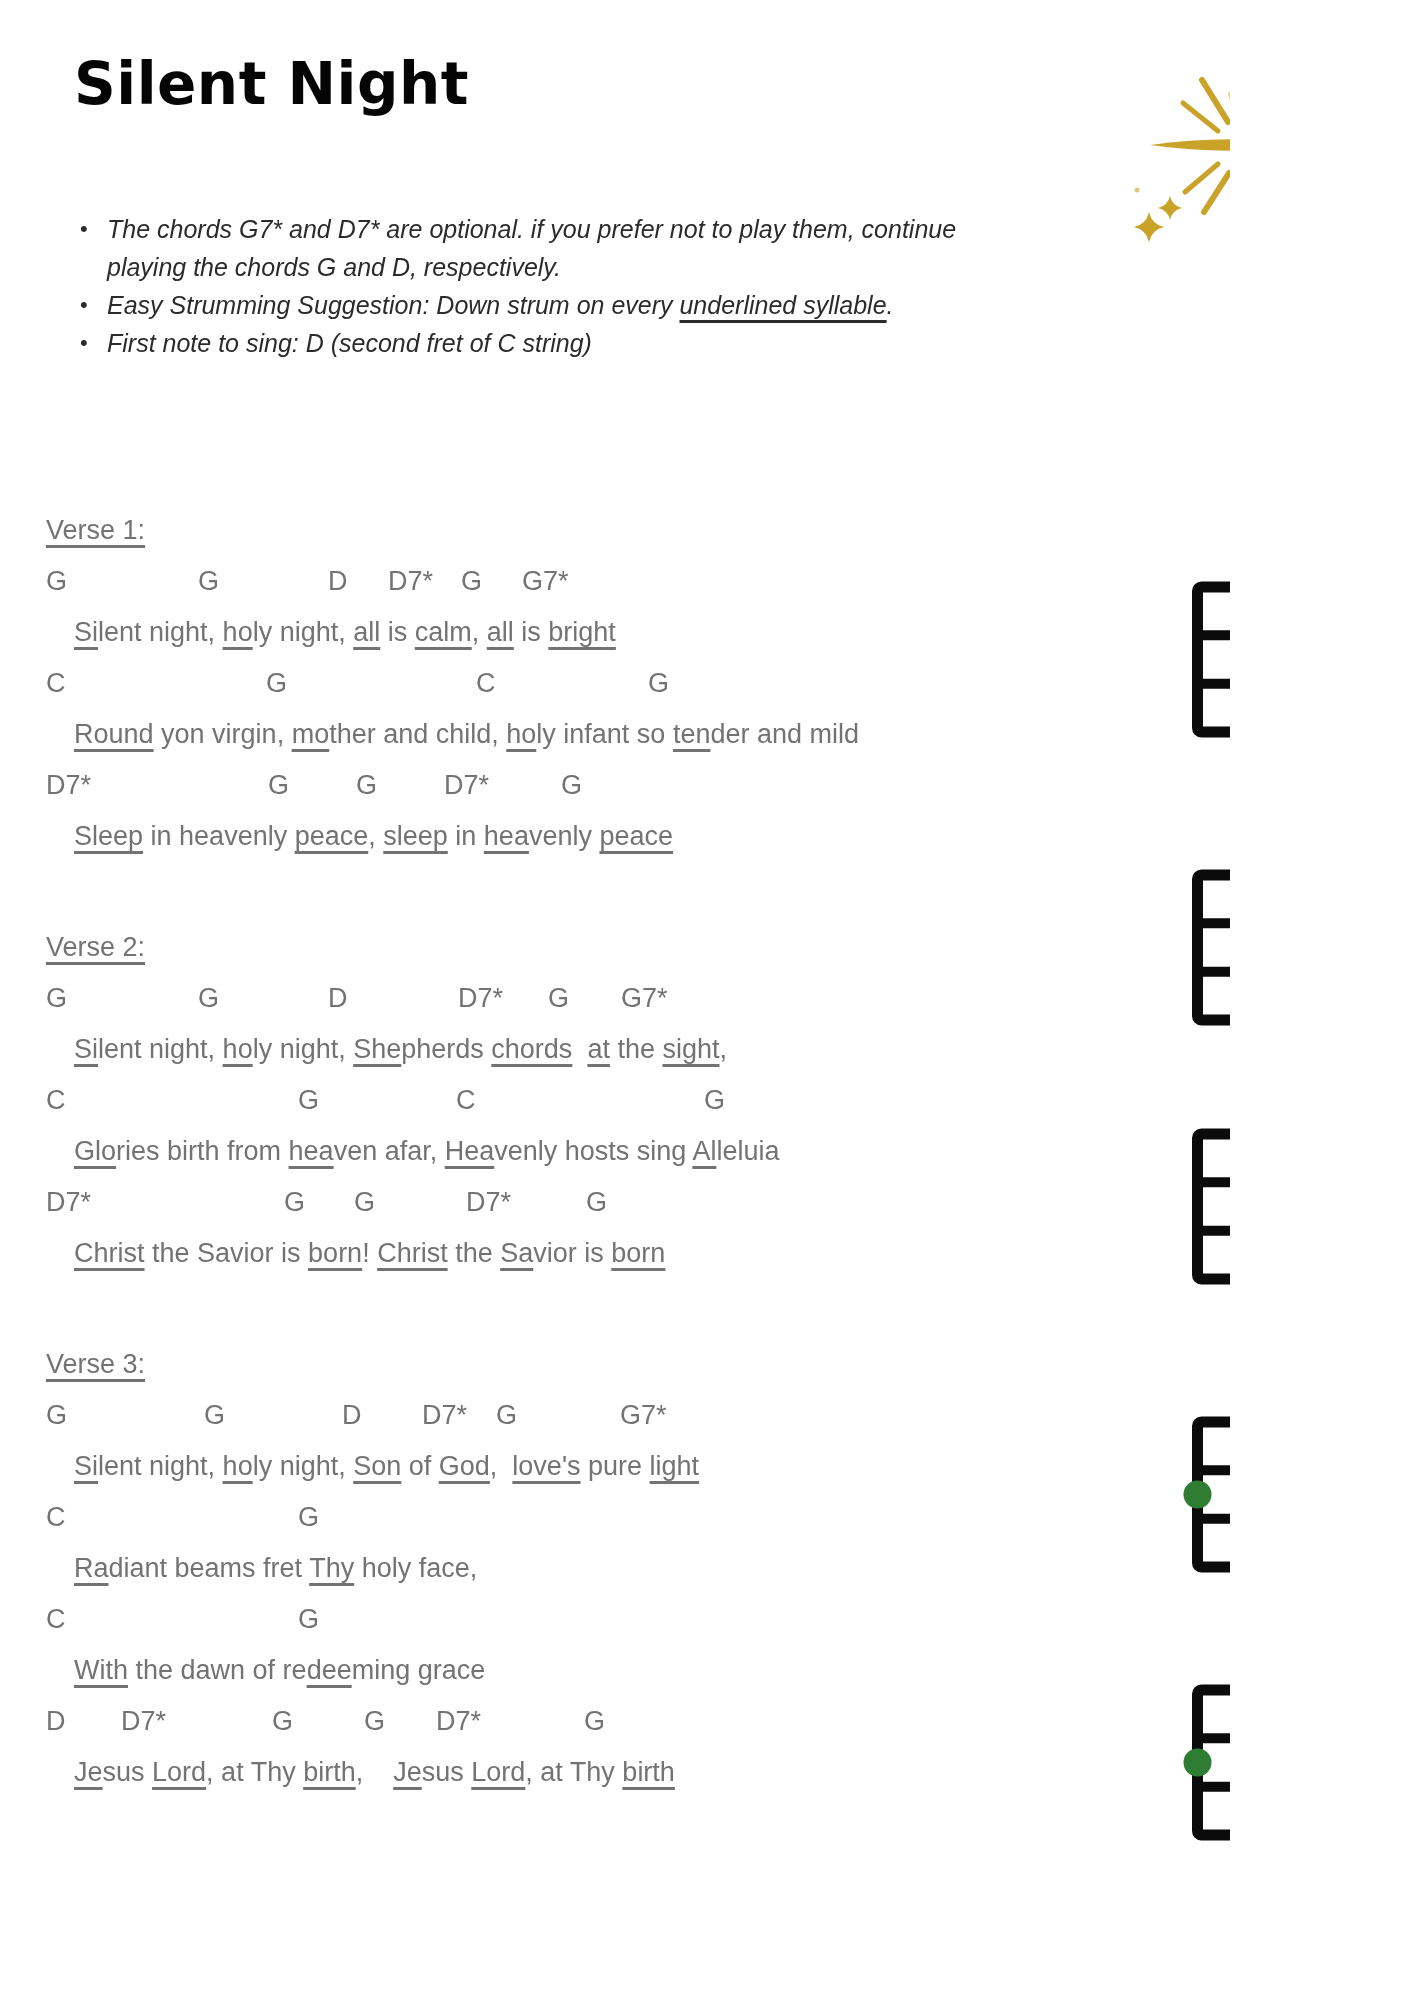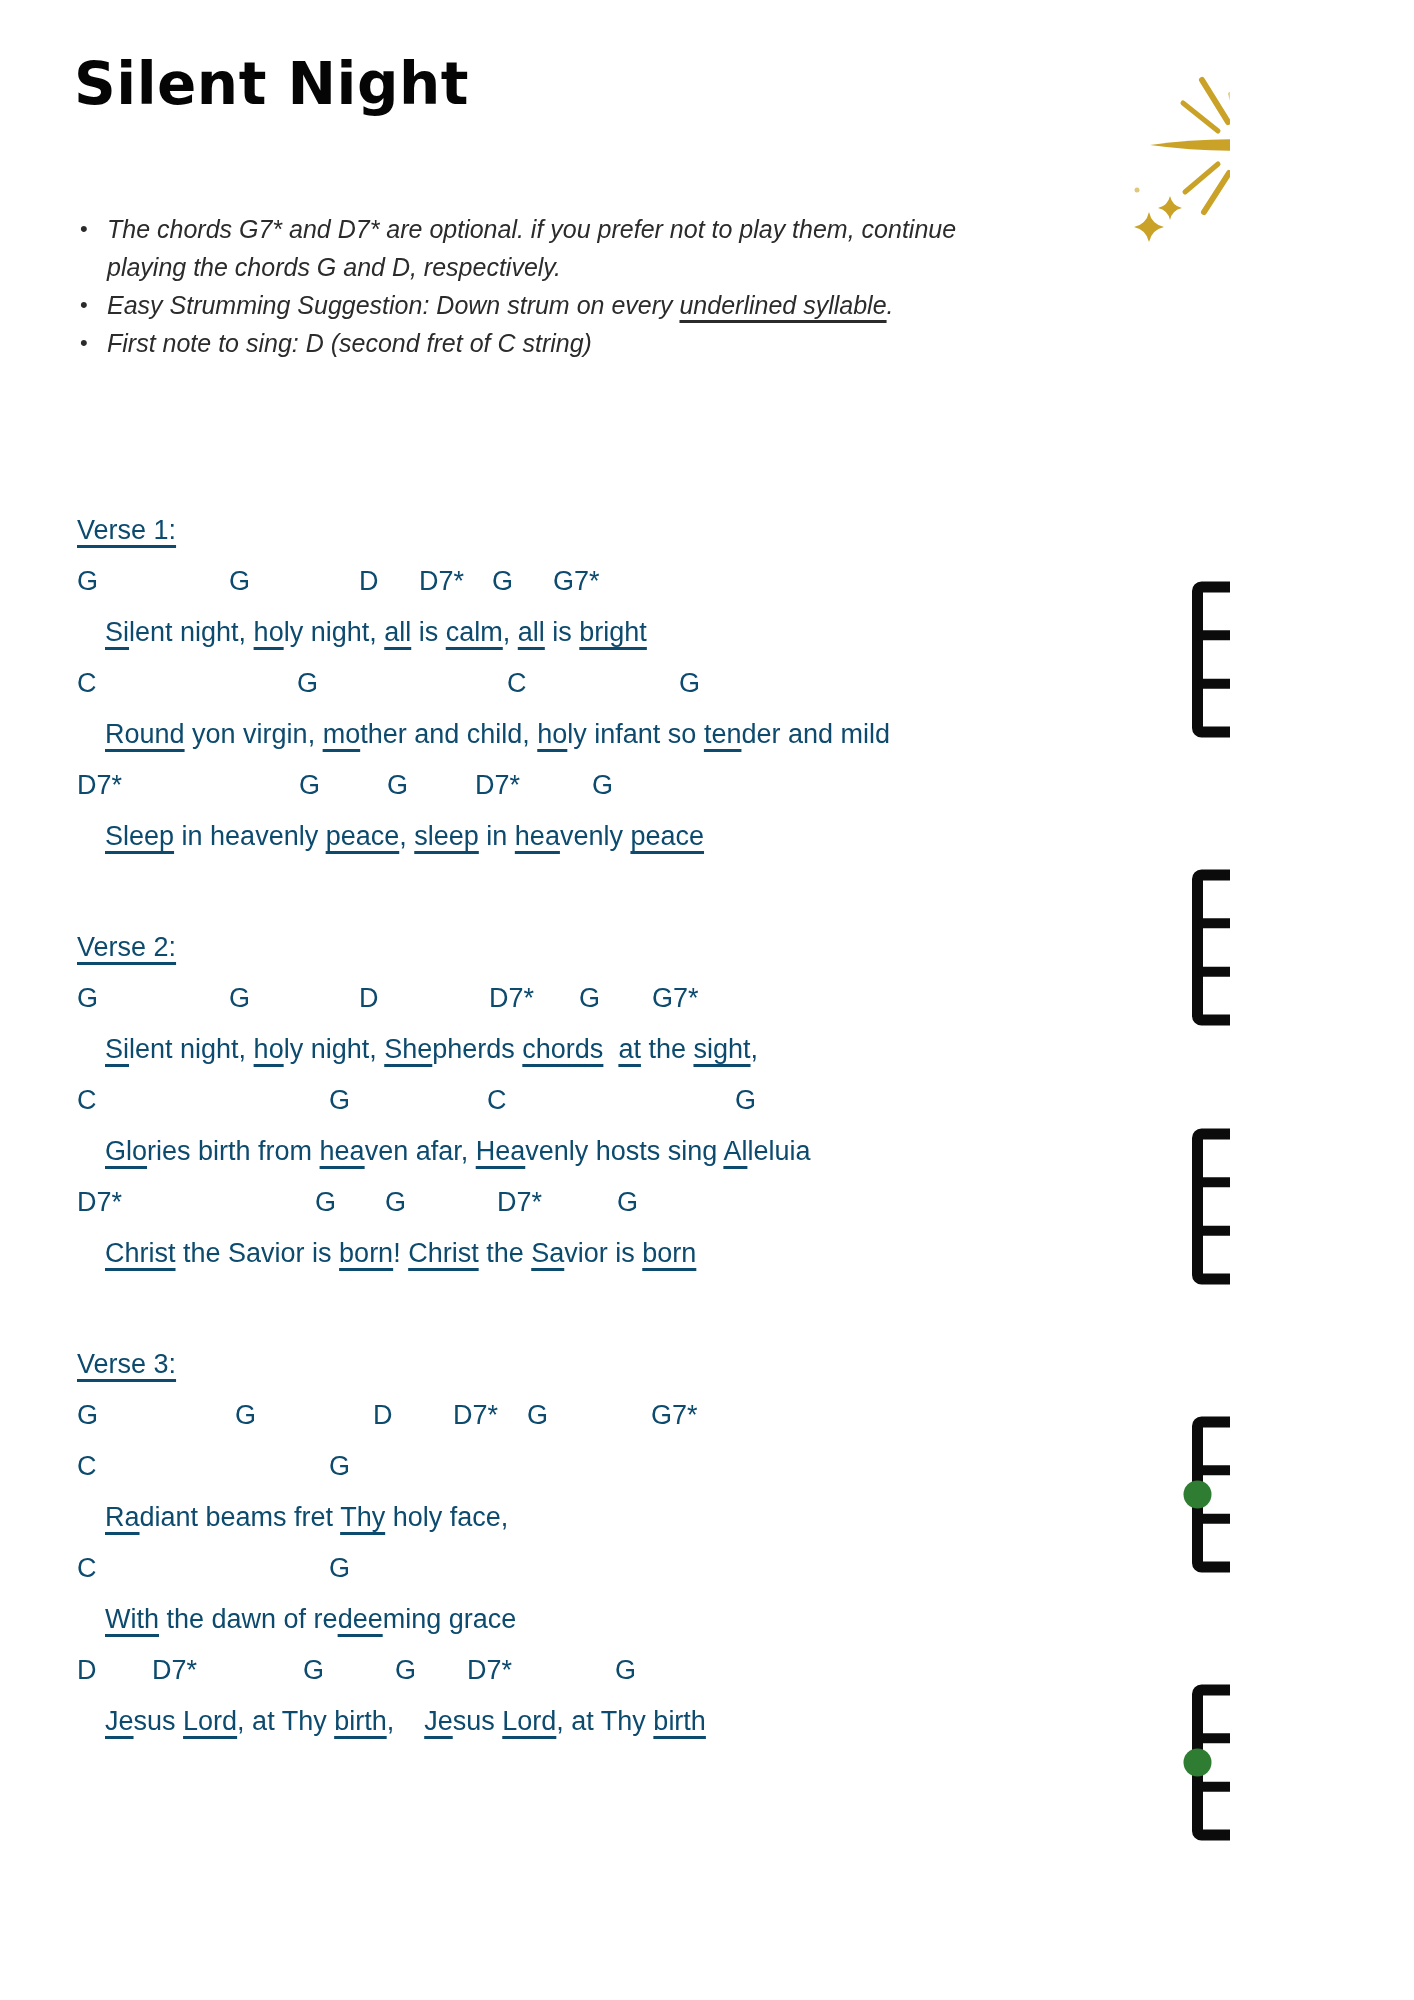--- a/index.html
+++ b/index.html
@@ -23,21 +23,21 @@
   .star{position:absolute;left:1082px;top:20px;}
   
   .notes{
     position:absolute;left:80px;top:210px;width:980px;
     font-style:italic;font-size:25px;line-height:38px;color:#2b2b2b;
   }
   .note{display:flex;}
   .note .bullet{width:27px;flex:none;font-style:normal;font-size:22px;}
   .nline{white-space:pre-wrap;}
   
-  .verses{position:absolute;left:77px;top:505px;width:960px;font-size:27px;color:#0c4a6e;}
+  .verses{position:absolute;left:46px;top:505px;width:960px;font-size:27px;color:#737373;}
   .verse{margin:0 0 60px 0;}
   .vh{height:51px;line-height:51px;}
   .chord-line{position:relative;height:51px;}
   .chord{position:absolute;top:0;line-height:51px;white-space:pre;}
   .lyric{height:51px;line-height:51px;white-space:pre-wrap;margin-left:28px;}
   .u{text-decoration:underline;text-decoration-thickness:2.5px;text-underline-offset:6px;}
   
   .diagram{position:absolute;left:1177px;width:186px;text-align:center;}
   .d0{top:544px}.d1{top:832px}.d2{top:1091px}.d3{top:1379px}.d4{top:1647px}
   .dlabel{font-size:27px;height:33px;line-height:33px;margin-bottom:4px;color:#111;}
@@ -174,20 +174,21 @@
       <section class="verse">
         <div class="vh"><span class="u">Verse 3:</span></div>
         <div class="chord-line">
           <span class="chord" style="left: 0px;">G</span>
           <span class="chord" style="left: 158px;">G</span>
           <span class="chord" style="left: 296px;">D</span>
           <span class="chord" style="left: 376px;">D7*</span>
           <span class="chord" style="left: 450px;">G</span>
           <span class="chord" style="left: 574px;">G7*</span>
         </div>
+        <div class="lyric"><span class="u">Si</span><span>lent night, </span><span class="u">ho</span><span>ly night, </span><span class="u">Son</span><span> of </span><span class="u">God</span><span>,  </span><span class="u">love's</span><span> pure </span><span class="u">light</span></div>
         <div class="chord-line">
           <span class="chord" style="left: 0px;">C</span>
           <span class="chord" style="left: 252px;">G</span>
         </div>
         <div class="lyric"><span class="u">Ra</span><span>diant beams fret </span><span class="u">Thy</span><span> holy face,</span></div>
         <div class="chord-line">
           <span class="chord" style="left: 0px;">C</span>
           <span class="chord" style="left: 252px;">G</span>
         </div>
         <div class="lyric"><span class="u">With</span><span> the dawn of re</span><span class="u">dee</span><span>ming grace</span></div>

